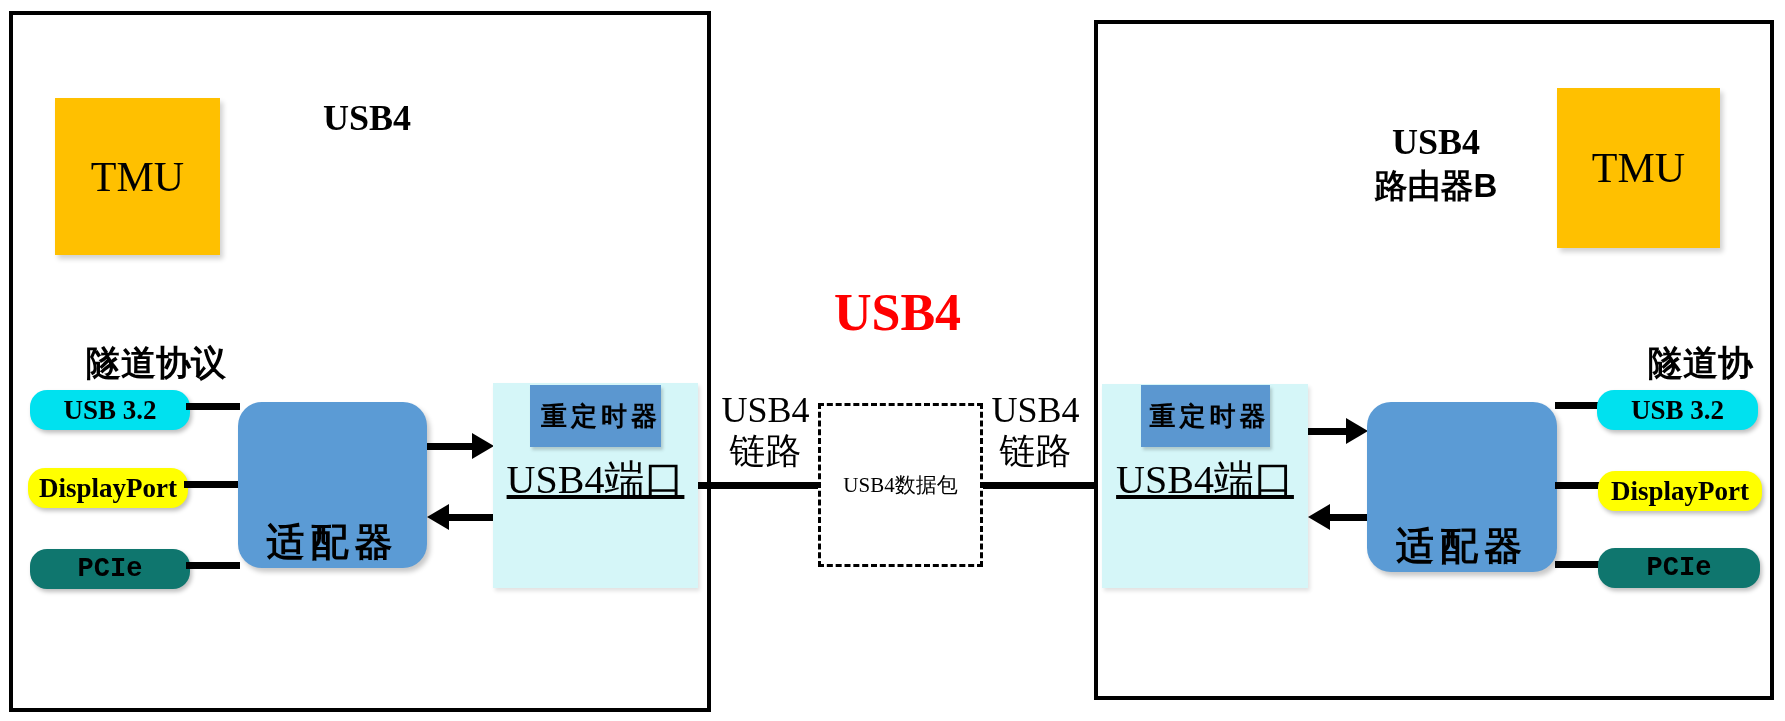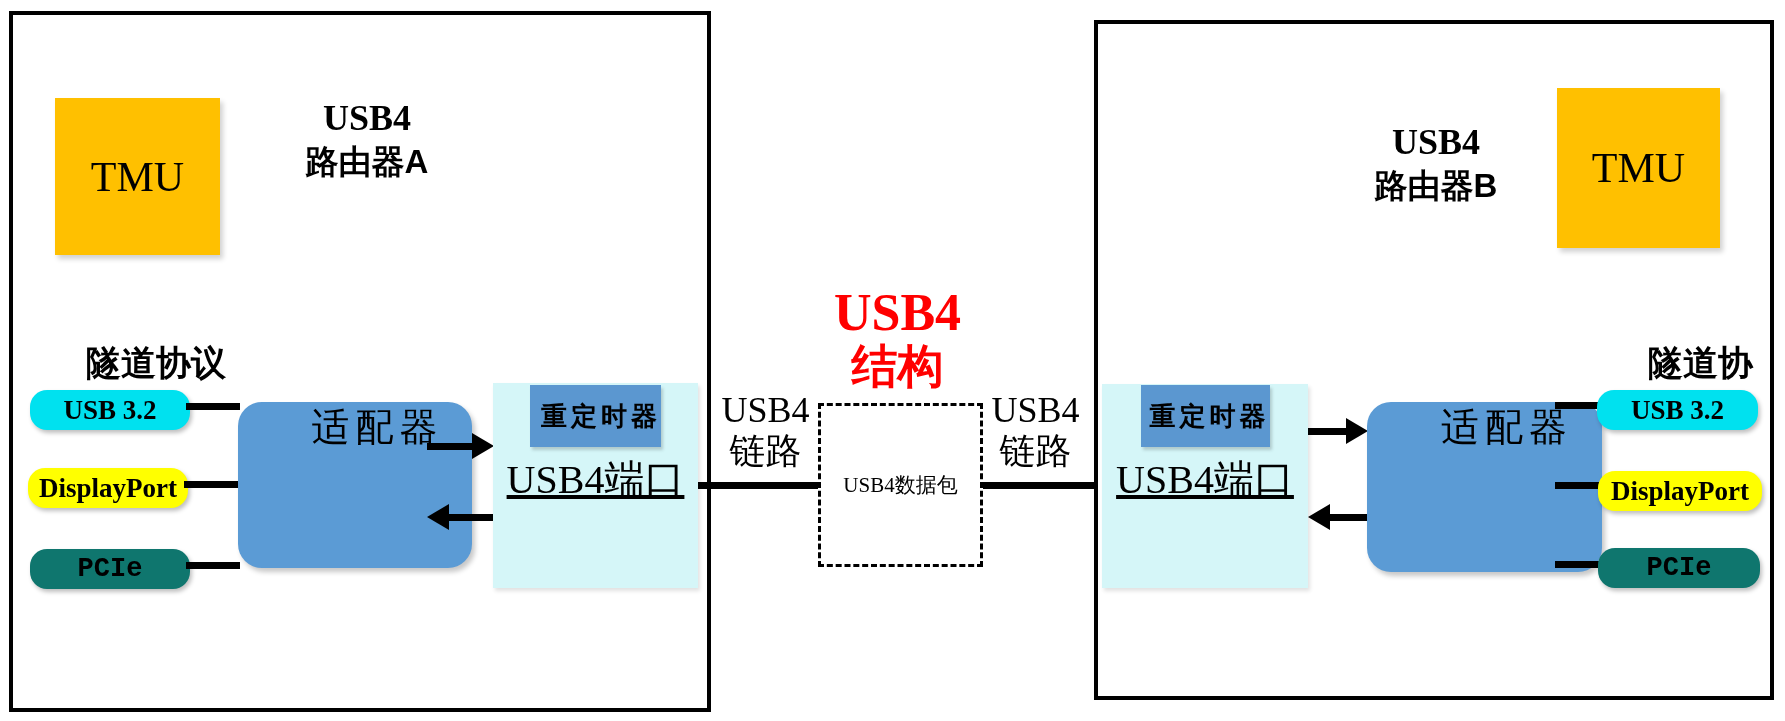--- a/index.html
+++ b/index.html
@@ -25,25 +25,24 @@
     margin-left:44px;
   }
   .pill{
     height:40px;border-radius:17px;display:flex;align-items:center;justify-content:center;
     font-weight:bold;font-size:27px;box-shadow:2px 3px 4px rgba(0,0,0,0.25);
   }
   .pill-usb32{background:#00e1ef;}
   .pill-dp{background:#ffff00;}
   .pill-pcie{background:#0f766e;font-family:Liberation Mono, monospace;}
   .adapter{
-    background:#5b9bd5;border-radius:24px;display:flex;align-items:flex-start;justify-content:center;
-    font-weight:normal;font-size:38px;letter-spacing:6px;
+    background:#5b9bd5;border-radius:24px;display:flex;align-items:flex-end;justify-content:center;
+    font-weight:bold;font-size:38px;letter-spacing:6px;
     font-family:"Liberation Sans","DejaVu Sans",sans-serif;
     box-shadow:3px 4px 5px rgba(0,0,0,0.22);
-    padding-left:45px;
   }
   .port{
     background:#d5f6f8;box-shadow:2px 3px 4px rgba(0,0,0,0.12);
     display:flex;flex-direction:column;align-items:center;
   }
   .retimer{
     background:#5b97d0;display:flex;align-items:center;justify-content:flex-end;
     font-weight:bold;font-size:26px;letter-spacing:4px;
     font-family:"Liberation Sans","DejaVu Sans",sans-serif;
     box-shadow:2px 3px 3px rgba(0,0,0,0.18);
@@ -73,21 +72,20 @@
 <div id="stage">
 
   <div class="abs router-box" style="left:9px;top:11px;width:702px;height:701px;"></div>
 
   <div class="abs tmu" style="left:55px;top:98px;width:165px;height:157px;">
     <span>TMU</span>
   </div>
 
   <div class="abs router-title" style="left:247px;top:96px;width:240px;">
     <div class="l1">USB4</div>
-    <div class="l2">路由器A</div>
   </div>
 
   <div class="abs tunnel-label" style="left:42px;top:340px;">隧道协议</div>
 
   <div class="abs pill pill-usb32" style="left:30px;top:390px;width:160px;">
     <span>USB 3.2</span>
   </div>
   <div class="abs pill pill-dp" style="left:28px;top:468px;width:160px;">
     <span>DisplayPort</span>
   </div>
@@ -122,21 +120,20 @@
     <div>链路</div>
   </div>
 
   <div class="abs link-label" style="left:983px;top:390px;width:105px;">
     <div>USB4</div>
     <div>链路</div>
   </div>
 
   <div class="abs fabric-title" style="left:790px;top:284px;width:215px;">
     <div class="l1">USB4</div>
-    <div class="l2">结构</div>
   </div>
 
   <div class="abs packet-box" style="left:818px;top:403px;width:165px;height:164px;">
     <span>USB4数据包</span>
   </div>
 
   <div class="abs router-box" style="left:1094px;top:20px;width:680px;height:680px;"></div>
 
   <div class="abs tmu" style="left:1557px;top:88px;width:163px;height:160px;">
     <span>TMU</span>

